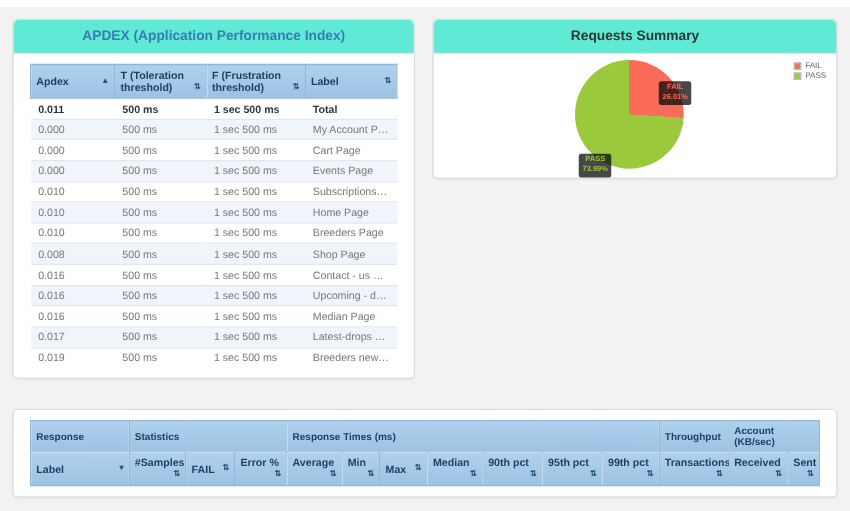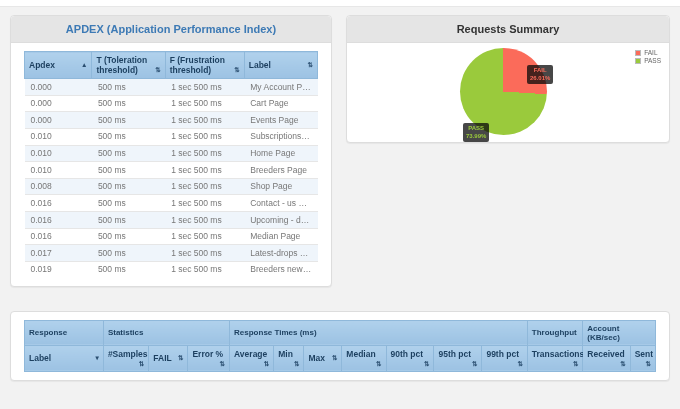--- a/index.html
+++ b/index.html
@@ -3,21 +3,21 @@
 <meta charset="utf-8">
 <style>
   * { margin:0; padding:0; box-sizing:border-box; }
   html,body { width:680px; height:409px; overflow:hidden; background:#f2f2f2;
               font-family:"Liberation Sans", sans-serif; }
   .navbar-strip { height:7px; background:#ffffff; border-bottom:1px solid #e7e7e7; }
   .content { padding:8px 10px; }
   .row-top { display:flex; gap:14px; align-items:flex-start; }
   .panel { background:#fff; border:1px solid #ddd; border-radius:4px;
            box-shadow:0 1px 1px rgba(0,0,0,.05); }
-  .panel-heading { background:#e5e5e5; border-bottom:1px solid #ddd;
+  .panel-heading { background:#5eead4; border-bottom:1px solid #ddd;
                    border-radius:4px 4px 0 0; text-align:center;
                    padding:7px 6px; font-size:11px; font-weight:bold; color:#333; }
   .panel-title-link { color:#3d7ab5; text-decoration:none; font-weight:bold; cursor:pointer; }
   .panel-body { padding:8px 13px; }
 
   
   table { width:100%; border-collapse:collapse; table-layout:fixed; font-size:8.5px; }
   th { background:linear-gradient(#b0d1ec, #9cc2e3); color:#1c3f5f; font-weight:bold;
        padding:3px 4px; border:1px solid #8fb8da; text-align:left; position:relative; }
   td { padding:2.5px 6px; border-top:1px solid #e6e6e6; color:#777; text-align:left;
@@ -67,20 +67,26 @@
           </colgroup>
           <thead>
               <tr>
                 <th>Apdex<span class="sort-icon">▲</span></th>
                 <th>T (Toleration threshold)<span class="sort-icon">⇅</span></th>
                 <th>F (Frustration threshold)<span class="sort-icon">⇅</span></th>
                 <th>Label<span class="sort-icon">⇅</span></th>
               </tr>
             </thead>
           <tbody>
+              <tr class="total-row">
+                <td>0.011</td>
+                <td>500 ms</td>
+                <td>1 sec 500 ms</td>
+                <td>Total</td>
+              </tr>
               <tr class="striped">
                 <td>0.000</td>
                 <td>500 ms</td>
                 <td>1 sec 500 ms</td>
                 <td>My Account Page</td>
               </tr>
               <tr>
                 <td>0.000</td>
                 <td>500 ms</td>
                 <td>1 sec 500 ms</td>

